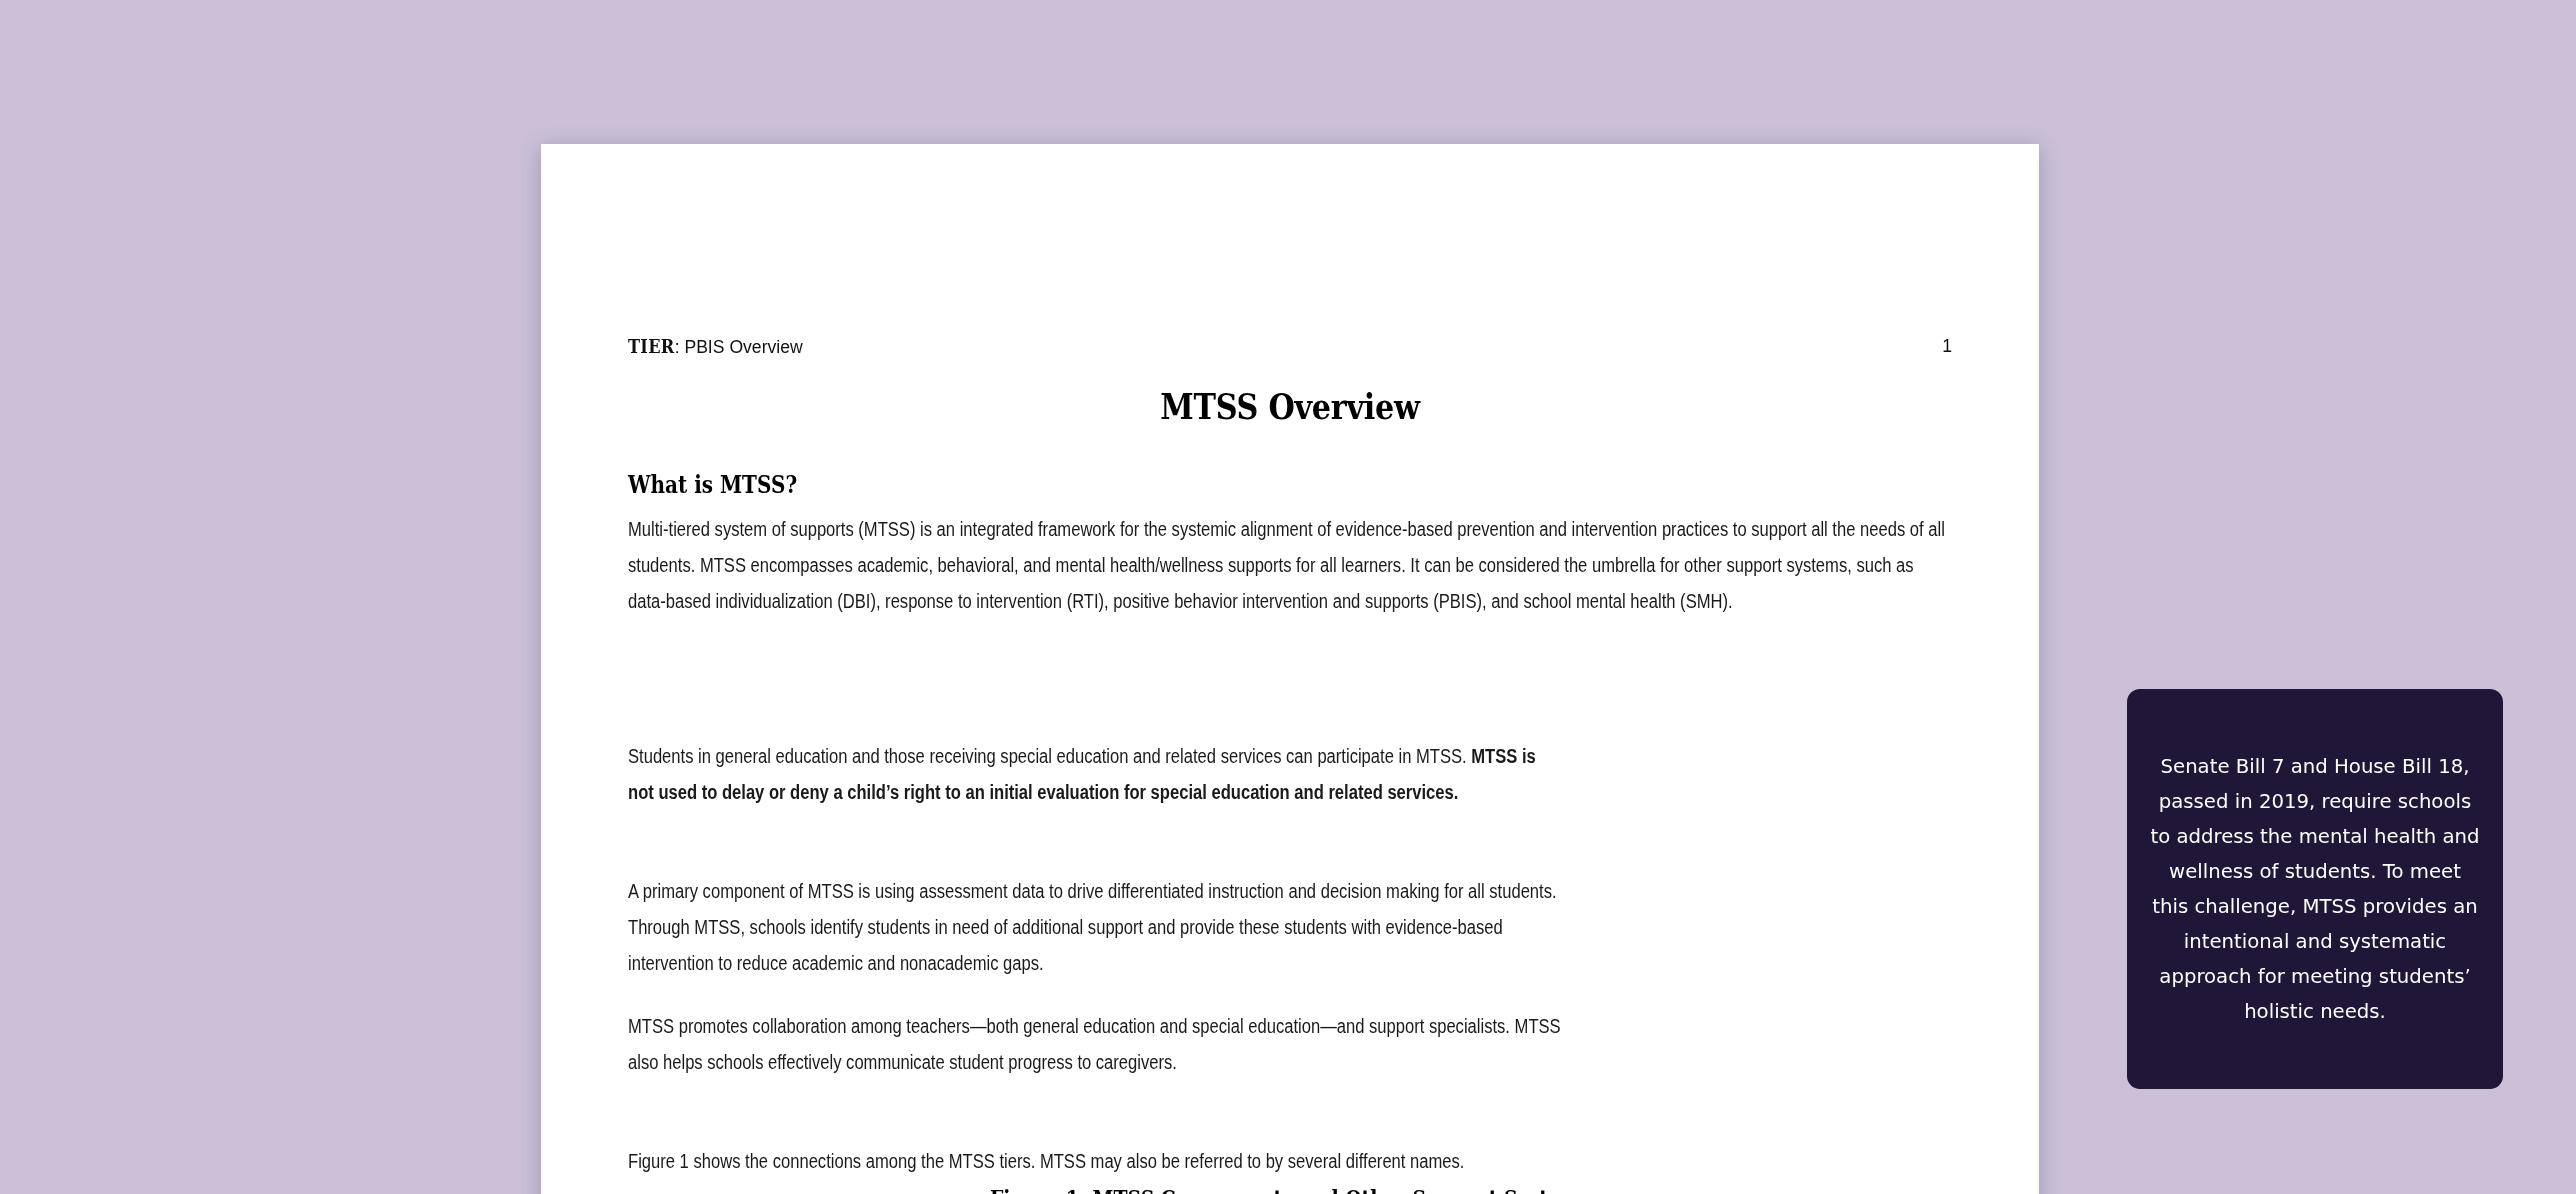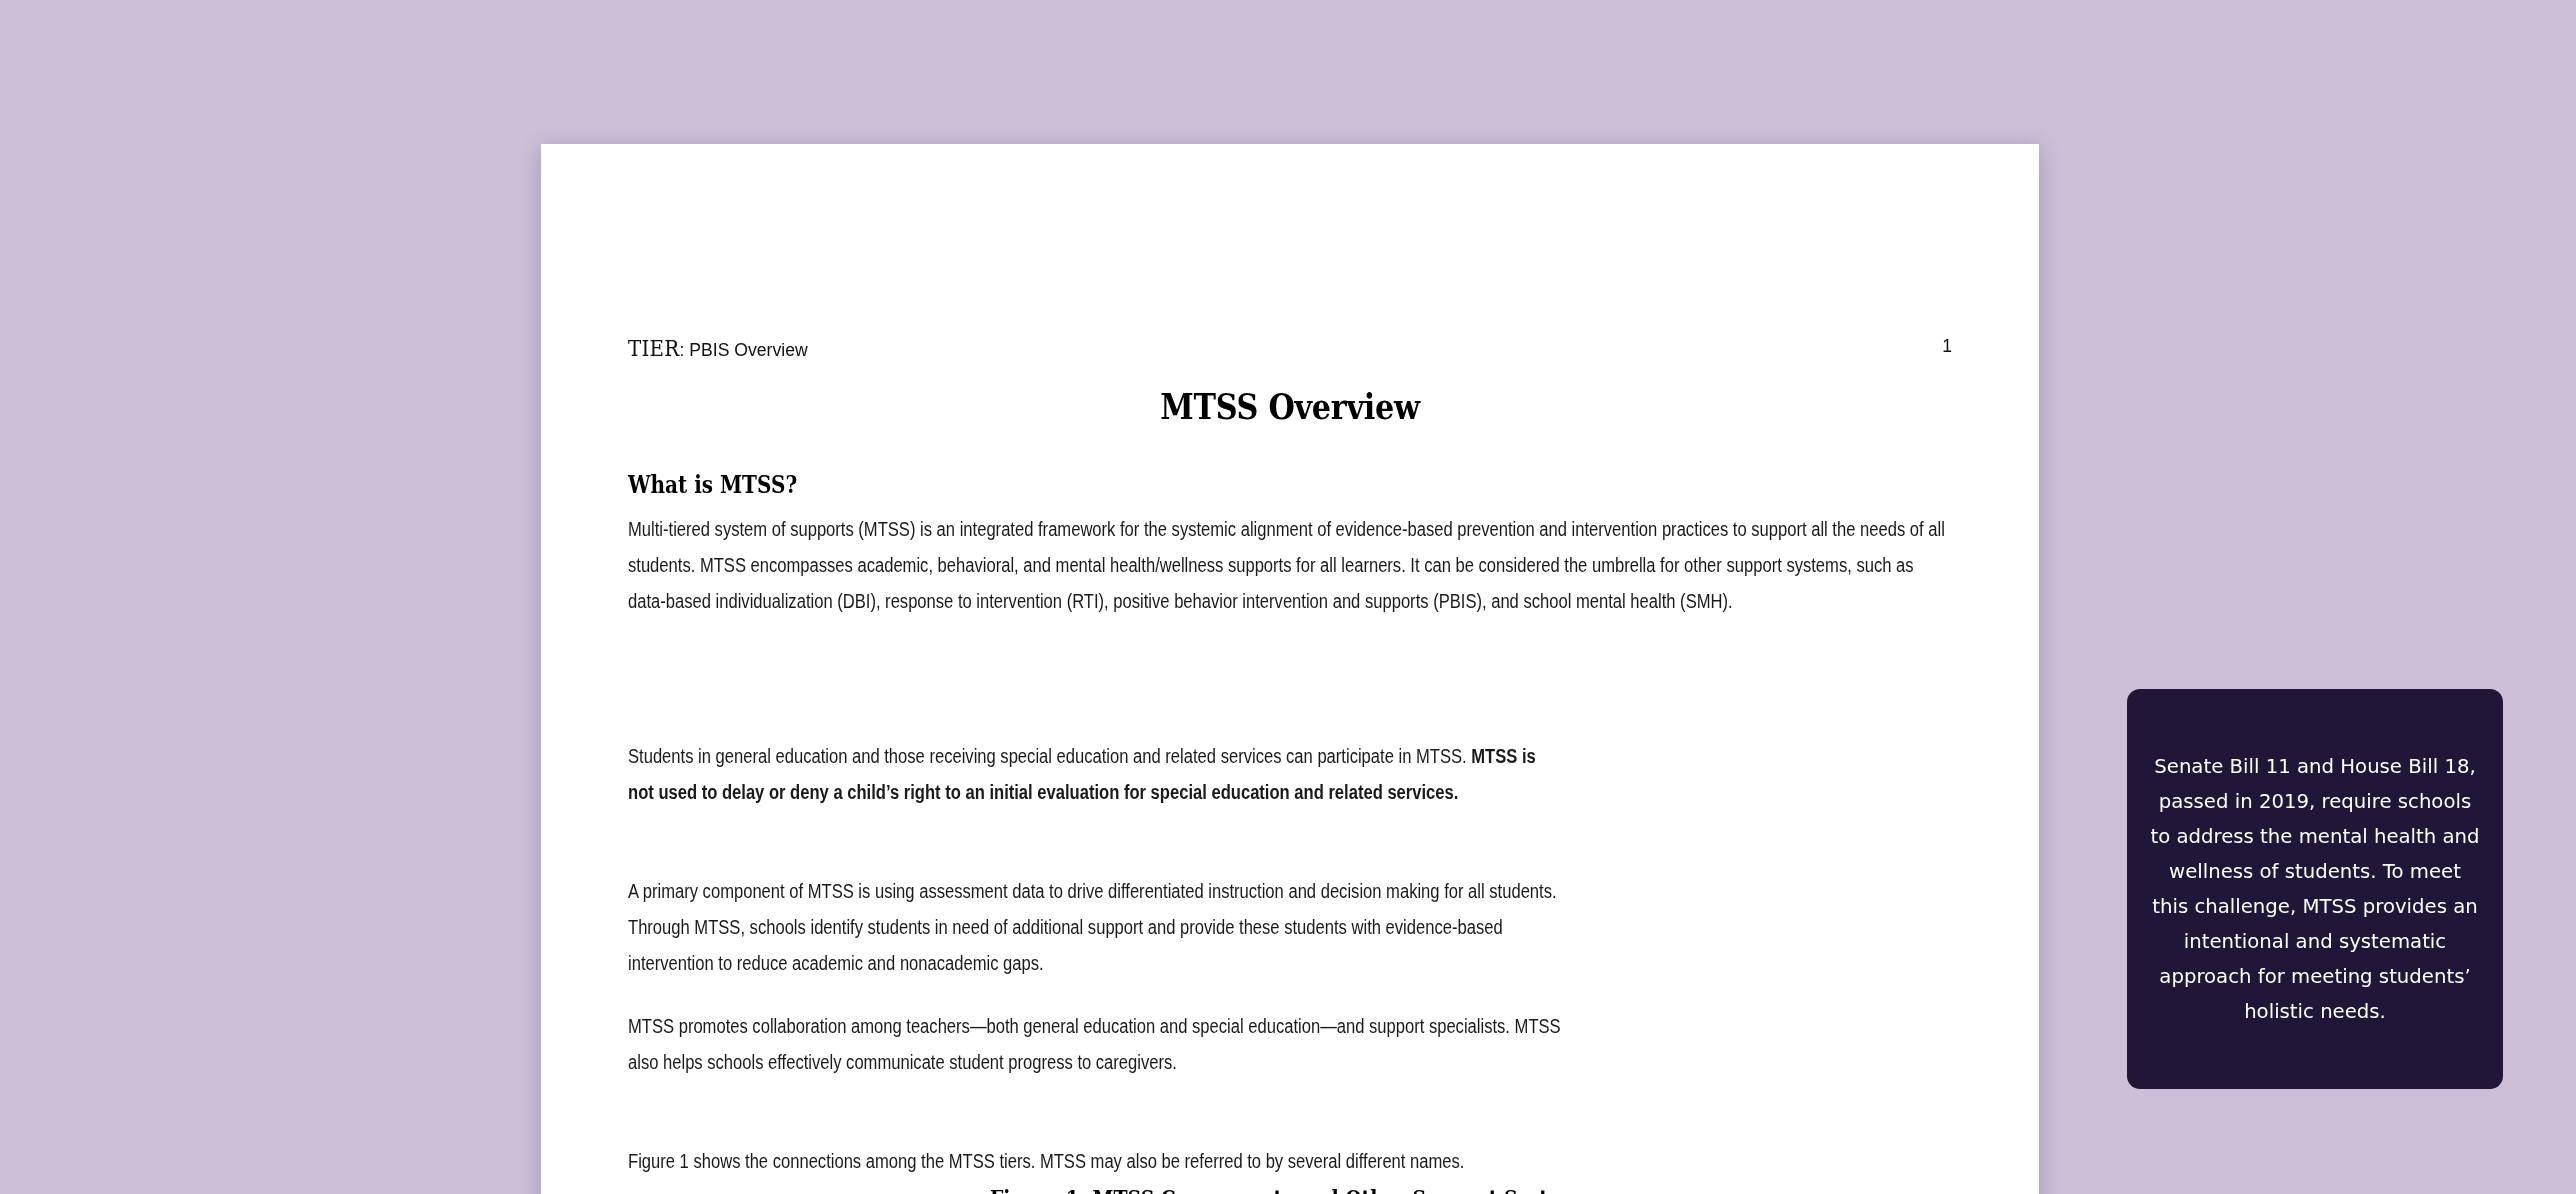--- a/index.html
+++ b/index.html
@@ -32,21 +32,21 @@
     width:1324px; height:23.5px;
   }
   #runhead .rh-left {
     position:absolute; left:0; top:0;
     font-size:17.6px; color:#111; white-space:nowrap;
     font-family:"Liberation Sans", sans-serif;
     font-stretch:condensed;
   }
   #runhead .rh-tier {
     font-family:"DejaVu Serif", serif;
-    font-weight:normal; font-size:22px; letter-spacing:0.3px;
+    font-weight:bold; font-size:18px; letter-spacing:0.3px;
   }
   #runhead .rh-page {
     position:absolute; right:0; top:0;
     font-size:17.6px; color:#111;
     font-family:"Liberation Sans", sans-serif;
   }
 
   
   #doc-title {
     position:absolute; left:87px; top:241px;
@@ -130,20 +130,20 @@
 
     <div class="para" id="p2"><span>Students in general education and those receiving special education and related services can participate in MTSS. </span><b>MTSS is not used to delay or deny a child’s right to an initial evaluation for special education and related services.</b></div>
 
     <div class="para" id="p3">A primary component of MTSS is using assessment data to drive differentiated instruction and decision making for all students. Through MTSS, schools identify students in need of additional support and provide these students with evidence-based intervention to reduce academic and nonacademic gaps.</div>
 
     <div class="para" id="p4">MTSS promotes collaboration among teachers—both general education and special education—and support specialists. MTSS also helps schools effectively communicate student progress to caregivers.</div>
 
     <div class="para" id="p5">Figure 1 shows the connections among the MTSS tiers. MTSS may also be referred to by several different names.</div>
 
     <div id="callout">
-      <div class="callout-text">Senate Bill 11 and House Bill 18, passed in 2019, require schools to address the mental health and wellness of students. To meet this challenge, MTSS provides an intentional and systematic approach for meeting students’ holistic needs.</div>
+      <div class="callout-text">Senate Bill 7 and House Bill 18, passed in 2019, require schools to address the mental health and wellness of students. To meet this challenge, MTSS provides an intentional and systematic approach for meeting students’ holistic needs.</div>
     </div>
 
     <div id="fig-caption"><span class="cap-inner">Figure 1: MTSS Components and Other Support Systems</span></div>
 
   </div>
 </div>
 
 
 </body></html>

